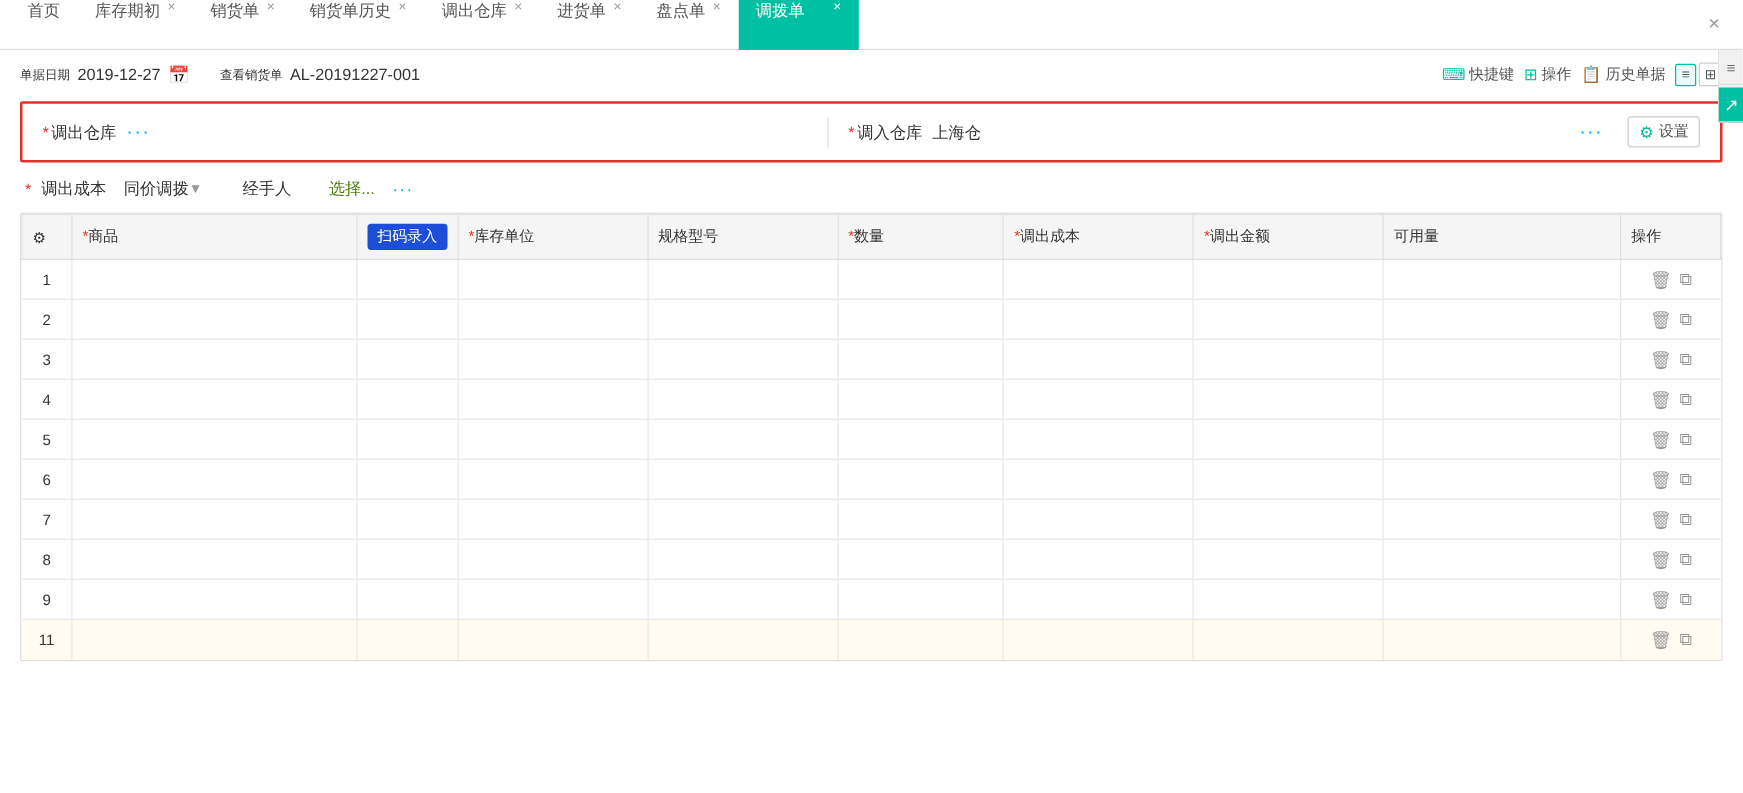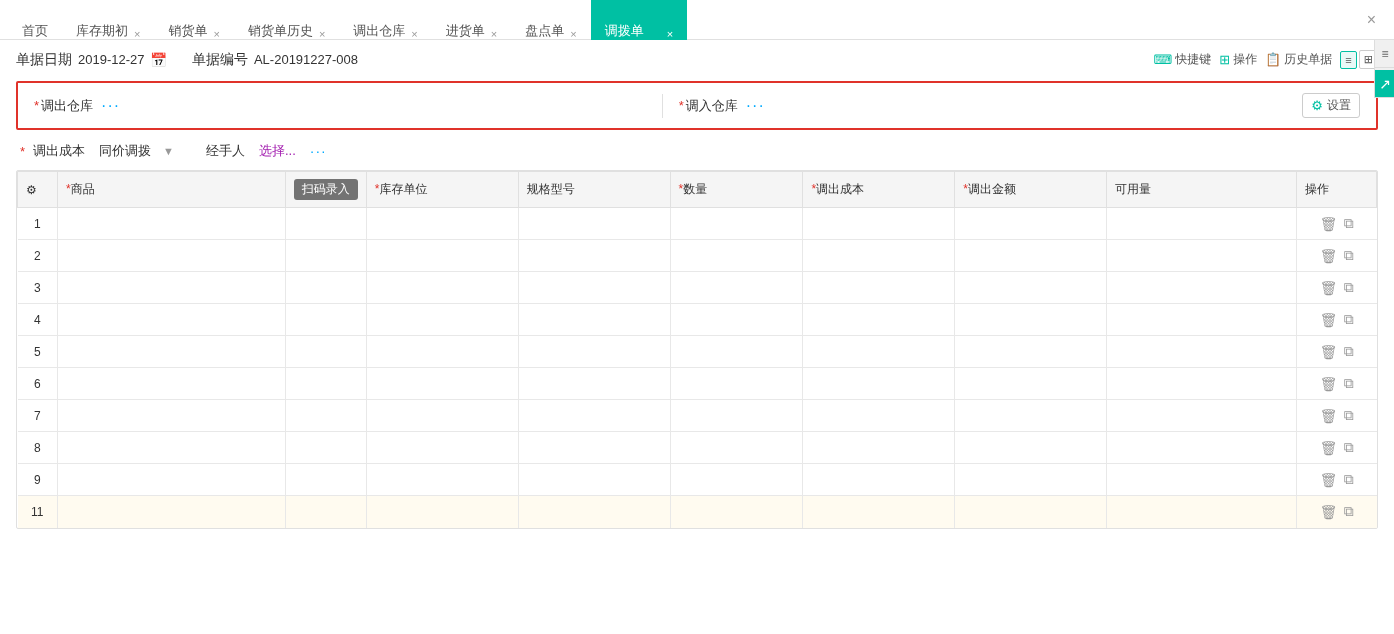--- a/index.html
+++ b/index.html
@@ -9,21 +9,21 @@
     .tab-bar {
       display: flex;
       align-items: center;
       background: #fff;
       border-bottom: 1px solid #e0e0e0;
       height: 40px;
       padding: 0 8px;
     }
     .tab-item {
       display: flex;
-      align-items: flex-end;
+      align-items: flex-start;
       padding: 0 14px;
       height: 40px;
       cursor: pointer;
       font-size: 13px;
       color: #555;
       border-right: none;
       white-space: nowrap;
       position: relative;
     }
     .tab-item .tab-close {
@@ -62,21 +62,21 @@
       display: flex;
       align-items: center;
       margin-bottom: 12px;
     }
     .header-field {
       display: flex;
       align-items: center;
       gap: 6px;
       margin-right: 24px;
     }
-    .header-label { color: #333; font-size: 14px; }
+    .header-label { color: #333; font-size: 10px; }
     .header-value { color: #333; font-size: 13px; }
     .date-icon {
       color: #00c0a3;
       cursor: pointer;
       font-size: 14px;
     }
     .header-actions {
       margin-left: auto;
       display: flex;
       align-items: center;
@@ -142,21 +142,21 @@
     .settings-icon { color: #00c0a3; font-size: 13px; }
     .form-field {
       display: flex;
       align-items: center;
       gap: 6px;
     }
     .form-label { color: #333; }
     .form-select {
       display: flex;
       align-items: center;
-      gap: 12px;
+      gap: 0;
       cursor: pointer;
     }
     .form-select-arrow { color: #999; font-size: 11px; }
     .form-dots { color: #00aaff; cursor: pointer; font-size: 14px; letter-spacing: 1px; margin-left: 8px; }
 
     
     .table-wrapper {
       border: 1px solid #e0e0e0;
       border-radius: 2px;
       overflow: hidden;
@@ -205,21 +205,21 @@
     .col-scan { width: 80px; }
     .col-unit { min-width: 80px; }
     .col-spec { min-width: 80px; }
     .col-qty { min-width: 70px; }
     .col-cost { min-width: 80px; }
     .col-amount { min-width: 80px; }
     .col-available { min-width: 100px; flex: 1; }
     .col-ops { width: 80px; text-align: center; }
 
     .scan-btn {
-      background: #737373;
+      background: #1d4ed8;
       color: #fff;
       border: none;
       border-radius: 3px;
       padding: 2px 8px;
       font-size: 12px;
       cursor: pointer;
       white-space: nowrap;
     }
 
     .ops-icons {
@@ -318,22 +318,22 @@
 
 <div class="content">
 
   <div class="header-row">
     <div class="header-field">
       <span class="header-label">单据日期</span>
       <span class="header-value">2019-12-27</span>
       <span class="date-icon">📅</span>
     </div>
     <div class="header-field">
-      <span class="header-label">单据编号</span>
-      <span class="header-value">AL-20191227-008</span>
+      <span class="header-label">查看销货单</span>
+      <span class="header-value">AL-20191227-001</span>
     </div>
     <div class="header-actions">
       <span>
         <span class="icon-small">⌨</span>
         <span>快捷键</span>
       </span>
       <span>
         <span class="icon-small">⊞</span>
         <span>操作</span>
       </span>
@@ -351,20 +351,21 @@
   <div class="red-section">
     <div class="field-group">
       <span class="field-required">*</span>
       <span class="field-label">调出仓库</span>
       <span class="field-dots">···</span>
     </div>
     <div class="field-divider"></div>
     <div class="field-group">
       <span class="field-required">*</span>
       <span class="field-label">调入仓库</span>
+      <span class="field-value">上海仓</span>
       <span class="field-dots">···</span>
     </div>
     <div style="margin-left:12px;">
       <div class="settings-btn">
         <span class="settings-icon">⚙</span>
         <span>设置</span>
       </div>
     </div>
   </div>
 
@@ -372,21 +373,21 @@
     <div class="form-field">
       <span class="field-required">*</span>
       <span class="form-label">调出成本</span>
       <div class="form-select" style="margin-left:8px;">
         <span>同价调拨</span>
         <span class="form-select-arrow">▼</span>
       </div>
     </div>
     <div class="form-field">
       <span class="form-label">经手人</span>
-      <span style="margin-left:8px; color:#a21caf; cursor:pointer;">选择...</span>
+      <span style="margin-left:24px; color:#4d7c0f; cursor:pointer;">选择...</span>
       <span class="form-dots">···</span>
     </div>
   </div>
 
   <div class="table-wrapper">
     <table class="data-table">
       <thead>
         <tr>
           <th class="row-num col-settings">⚙</th>
           <th class="col-product"><span class="required">*</span>商品</th>

